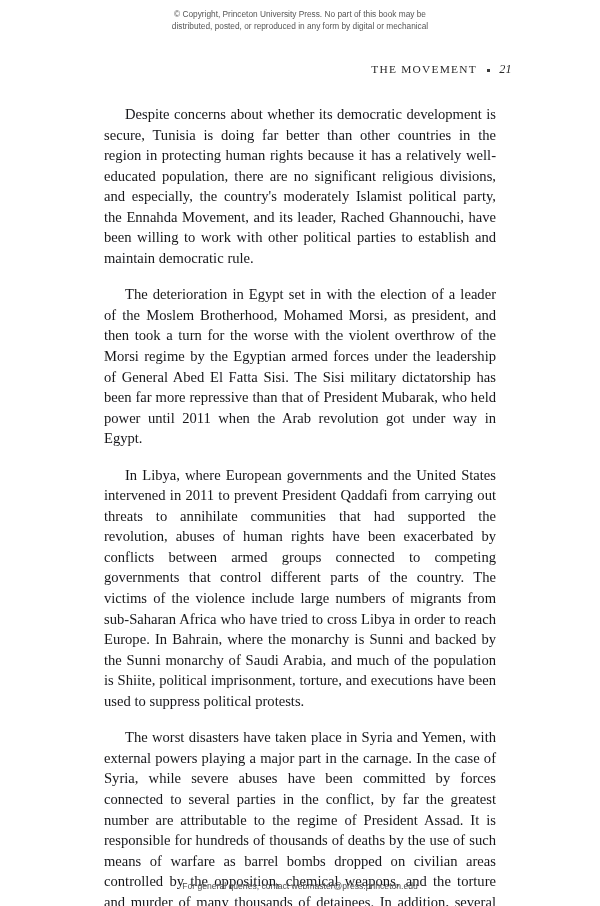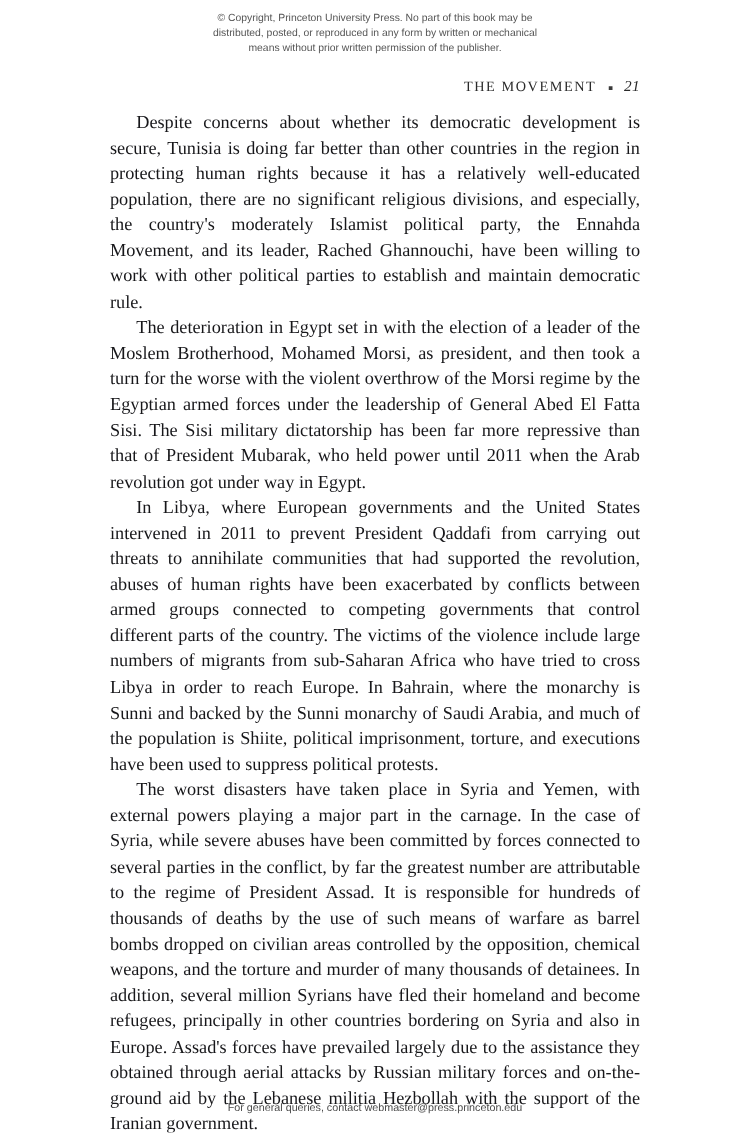--- a/index.html
+++ b/index.html
@@ -66,21 +66,21 @@
   }
 
   
   .text-block {
     position: absolute;
     top: 88px;
     left: 88px;
     width: 424px;
   }
   .body-par {
-    margin: 0;
+    margin: 16px;
     text-align: justify;
     text-justify: inter-word;
     font-size: 14.6px;
     line-height: 20.55px;
     text-indent: 21px;
     color: #17171a;
     hyphens: manual;
     word-spacing: 0.1px;
   }
 
@@ -94,22 +94,21 @@
     font-family: "Liberation Sans", "DejaVu Sans", sans-serif;
     font-size: 8.6px;
     color: #4a4a4a;
   }
 </style>
 </head>
 <body>
 
 <div class="copyright-header">
   <span class="cr-line">© Copyright, Princeton University Press. No part of this book may be</span>
-  <span class="cr-line">distributed, posted, or reproduced in any form by written or mechanical</span>
-  <span class="cr-line">means without prior written permission of the publisher.</span>
+  <span class="cr-line">distributed, posted, or reproduced in any form by digital or mechanical</span>
 </div>
 
 <div class="running-head">
   <span class="rh-title">THE MOVEMENT</span><span class="rh-sep"></span><span class="rh-folio">21</span>
 </div>
 
 <div class="text-block">
   <p class="body-par">Despite concerns about whether its democratic development is secure, Tunisia is doing far better than other countries in the region in protecting human rights because it has a relatively well-educated population, there are no significant religious divisions, and especially, the country's moderately Islamist political party, the Ennahda Movement, and its leader, Rached Ghannouchi, have been willing to work with other political parties to establish and maintain democratic rule.</p>
   <p class="body-par">The deterioration in Egypt set in with the election of a leader of the Moslem Brotherhood, Mohamed Morsi, as president, and then took a turn for the worse with the violent overthrow of the Morsi regime by the Egyptian armed forces under the leadership of General Abed El Fatta Sisi. The Sisi military dictatorship has been far more repressive than that of President Mubarak, who held power until 2011 when the Arab revolution got under way in Egypt.</p>
   <p class="body-par">In Libya, where European governments and the United States intervened in 2011 to prevent President Qaddafi from carrying out threats to annihilate communities that had supported the revolution, abuses of human rights have been exacerbated by conflicts between armed groups connected to competing governments that control different parts of the country. The victims of the violence include large numbers of migrants from sub-Saharan Africa who have tried to cross Libya in order to reach Europe. In Bahrain, where the monarchy is Sunni and backed by the Sunni monarchy of Saudi Arabia, and much of the population is Shiite, political imprisonment, torture, and executions have been used to suppress political protests.</p>

